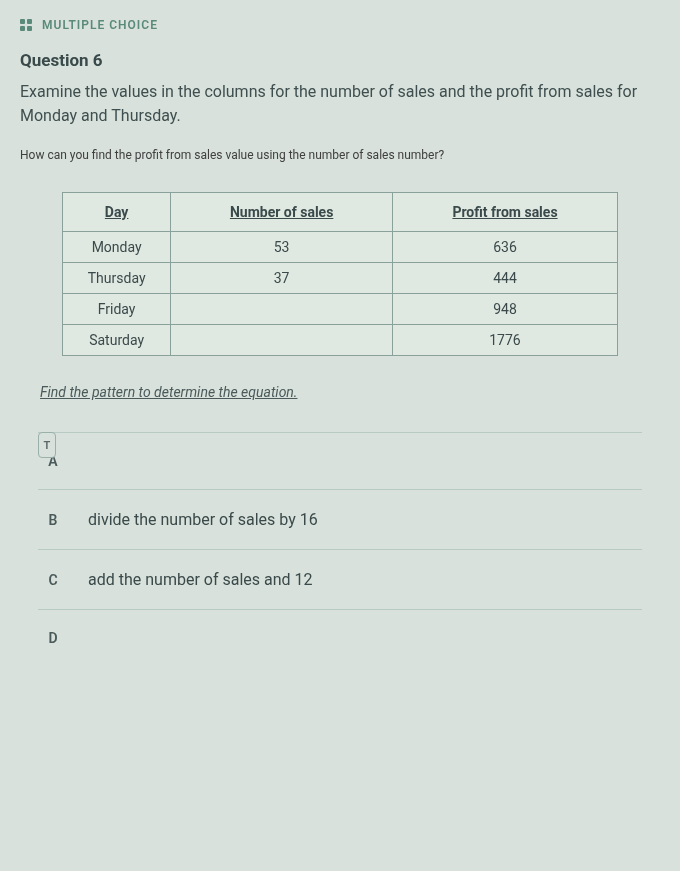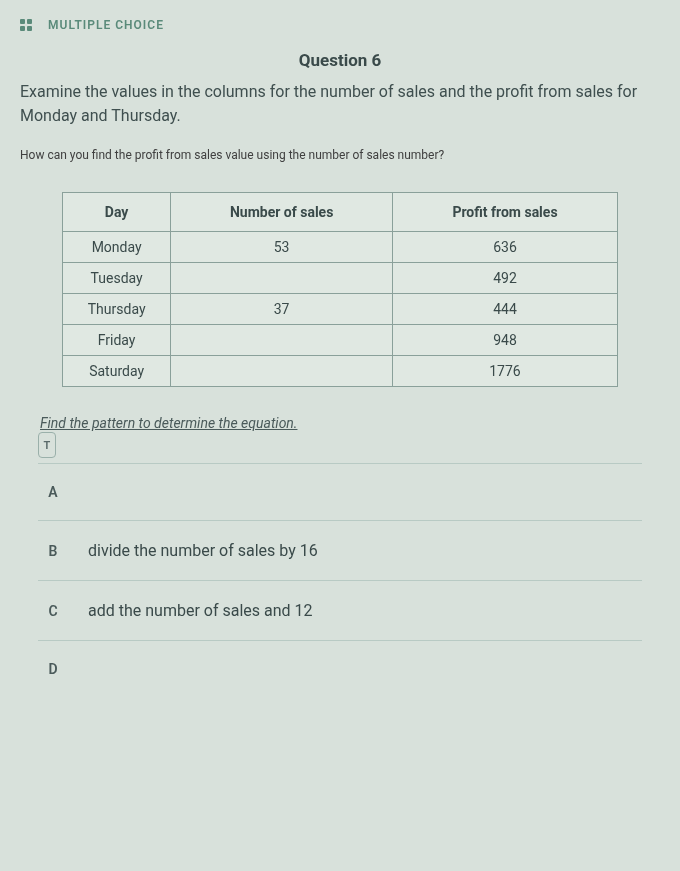--- a/index.html
+++ b/index.html
@@ -8,21 +8,21 @@
       background: #d8e1db;
       width: 680px;
       height: 871px;
       padding: 18px 20px;
       color: #3a4a4a;
       overflow: hidden;
     }
     .header-label {
       display: flex;
       align-items: center;
-      gap: 16px;
+      gap: 10px;
       color: #5a8a7a;
       font-size: 12px;
       font-weight: 600;
       letter-spacing: 1px;
       margin-bottom: 18px;
     }
     .grid-icon {
       display: inline-grid;
       grid-template-columns: 5px 5px;
       grid-template-rows: 5px 5px;
@@ -32,21 +32,20 @@
       background: #5a8a7a;
       border-radius: 1px;
       width: 5px;
       height: 5px;
     }
     .question-title {
       font-size: 17px;
       font-weight: 700;
       color: #3a4a4a;
       margin-bottom: 10px;
-      text-align: center;
     }
     .question-text {
       font-size: 16px;
       line-height: 1.5;
       margin-bottom: 18px;
       color: #3f4f4f;
     }
     .question-prompt {
       font-size: 12px;
       line-height: 1.5;
@@ -64,20 +63,21 @@
     th, td {
       border: 1px solid #8aa09a;
       text-align: center;
       font-size: 14px;
       color: #3a4a4a;
     }
     th {
       padding: 10px 8px;
       font-weight: 700;
       line-height: 1.3;
+      text-decoration: underline;
     }
     td {
       padding: 7px 0;
       font-weight: 400;
     }
     table tr:first-child th:first-child { border-top-left-radius: 10px; }
     table tr:first-child th:last-child { border-top-right-radius: 10px; }
     .side-toggle {
       position: absolute;
       left: 38px;
@@ -151,25 +151,20 @@
       <th>Day</th>
       <th>Number of sales</th>
       <th>Profit from sales</th>
     </tr>
     <tr>
       <td>Monday</td>
       <td>53</td>
       <td>636</td>
     </tr>
     <tr>
-      <td>Tuesday</td>
-      <td></td>
-      <td>492</td>
-    </tr>
-    <tr>
       <td>Thursday</td>
       <td>37</td>
       <td>444</td>
     </tr>
     <tr>
       <td>Friday</td>
       <td></td>
       <td>948</td>
     </tr>
     <tr>

